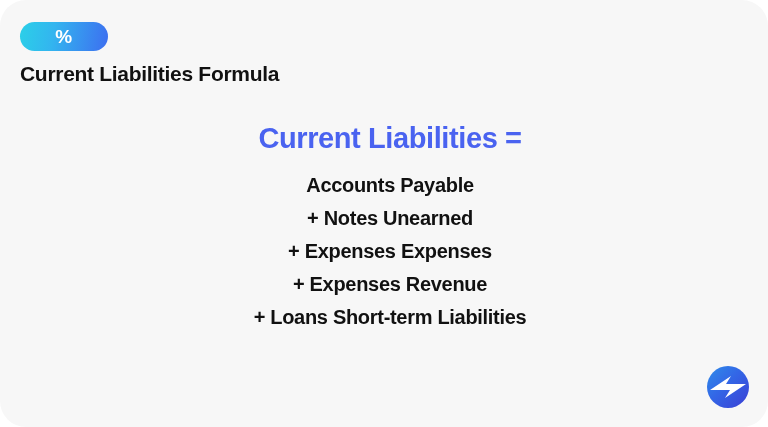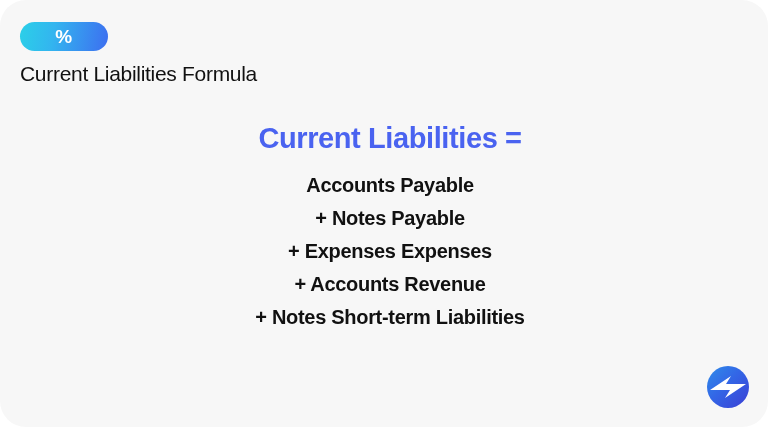--- a/index.html
+++ b/index.html
@@ -50,21 +50,21 @@
     font-size: 19px;
     font-weight: bold;
     line-height: 1;
     letter-spacing: 0.5px;
   }
 
   .page-title {
     margin-top: 11px;
     color: #111111;
     font-size: 21px;
-    font-weight: normal;
+    font-weight: bold;
     letter-spacing: -0.3px;
     line-height: 1.1;
     white-space: nowrap;
   }
 
   
   .formula {
     position: absolute;
     left: 12px;
     right: 0;
@@ -110,24 +110,24 @@
     <div class="badge">
       <span class="badge-glyph">%</span>
     </div>
     <div class="page-title">Current Liabilities Formula</div>
   </div>
 
   <div class="formula">
     <div class="formula-heading">Current Liabilities =</div>
 
     <div class="formula-line">Accounts Payable</div>
-    <div class="formula-line">+ Notes Payable</div>
+    <div class="formula-line">+ Notes Unearned</div>
     <div class="formula-line">+ Expenses Expenses</div>
-    <div class="formula-line">+ Accounts Revenue</div>
-    <div class="formula-line">+ Notes Short-term Liabilities</div>
+    <div class="formula-line">+ Expenses Revenue</div>
+    <div class="formula-line">+ Loans Short-term Liabilities</div>
   </div>
 
   <div class="logo">
     <svg width="44" height="44" viewBox="0 0 44 44">
       <defs>
         <linearGradient id="logoGrad" x1="0" y1="0" x2="1" y2="1">
           <stop offset="0%" stop-color="#2f8ce9"></stop>
           <stop offset="45%" stop-color="#3366e6"></stop>
           <stop offset="100%" stop-color="#3b3fd4"></stop>
         </linearGradient>

